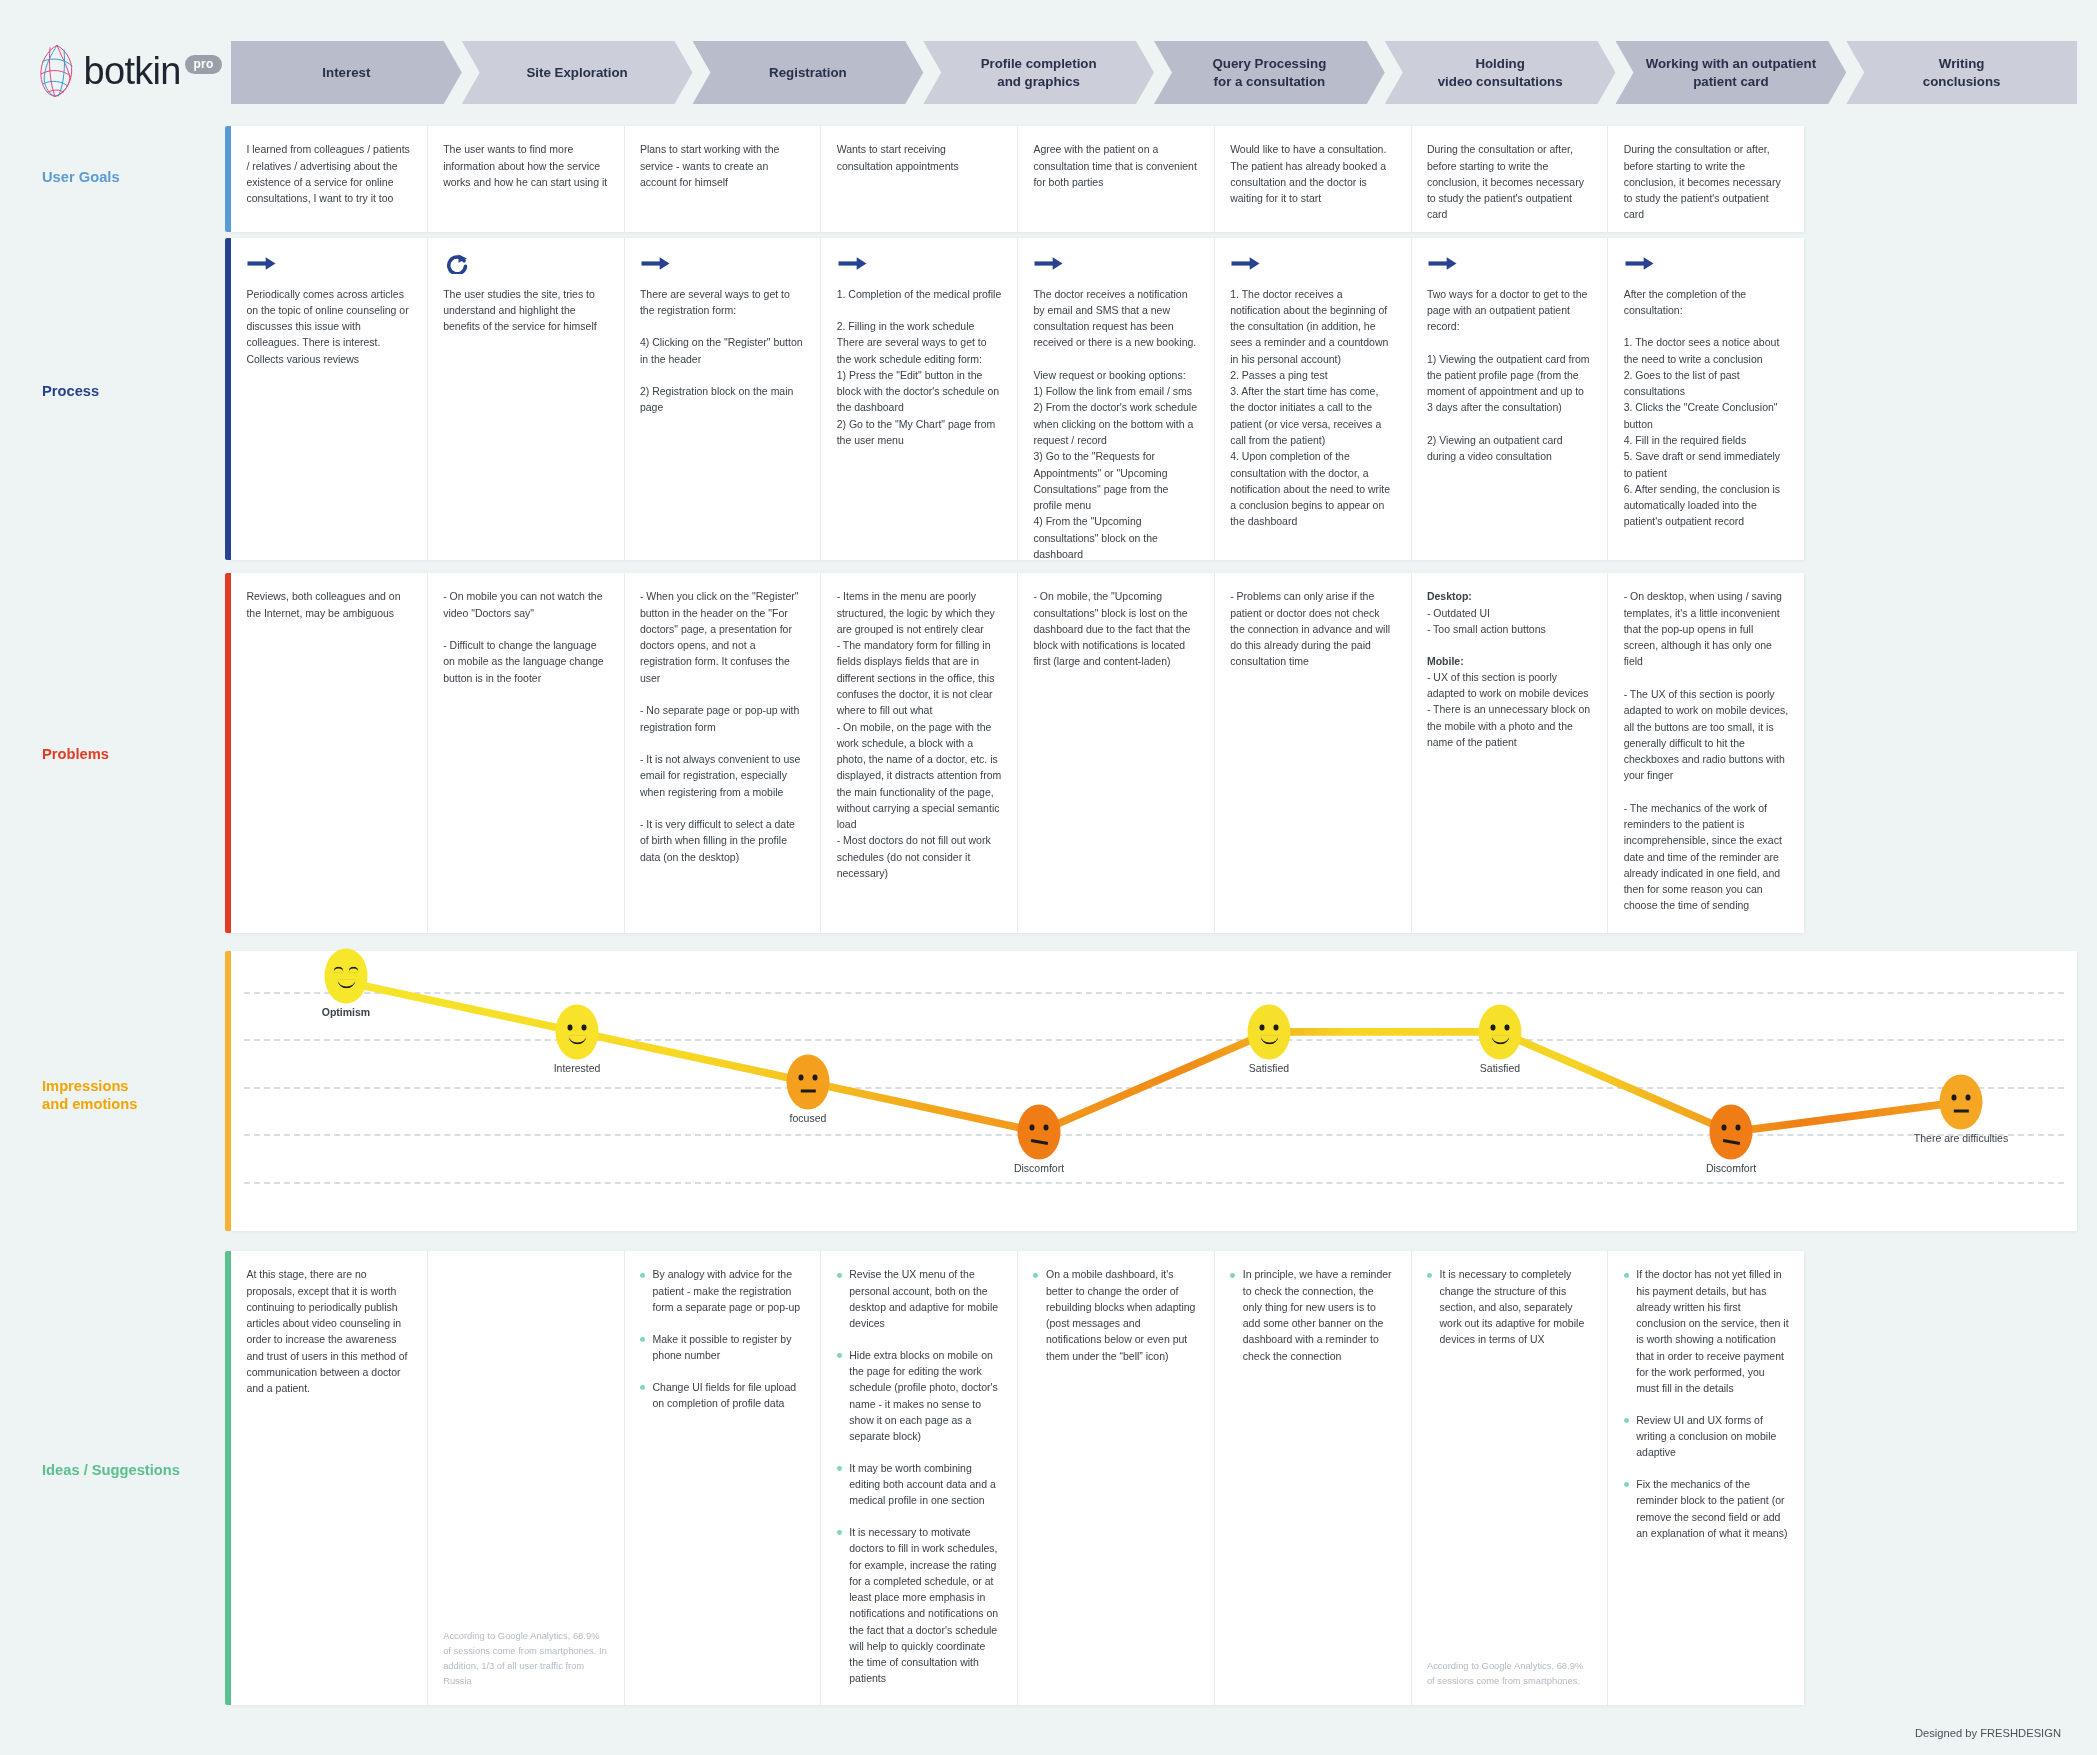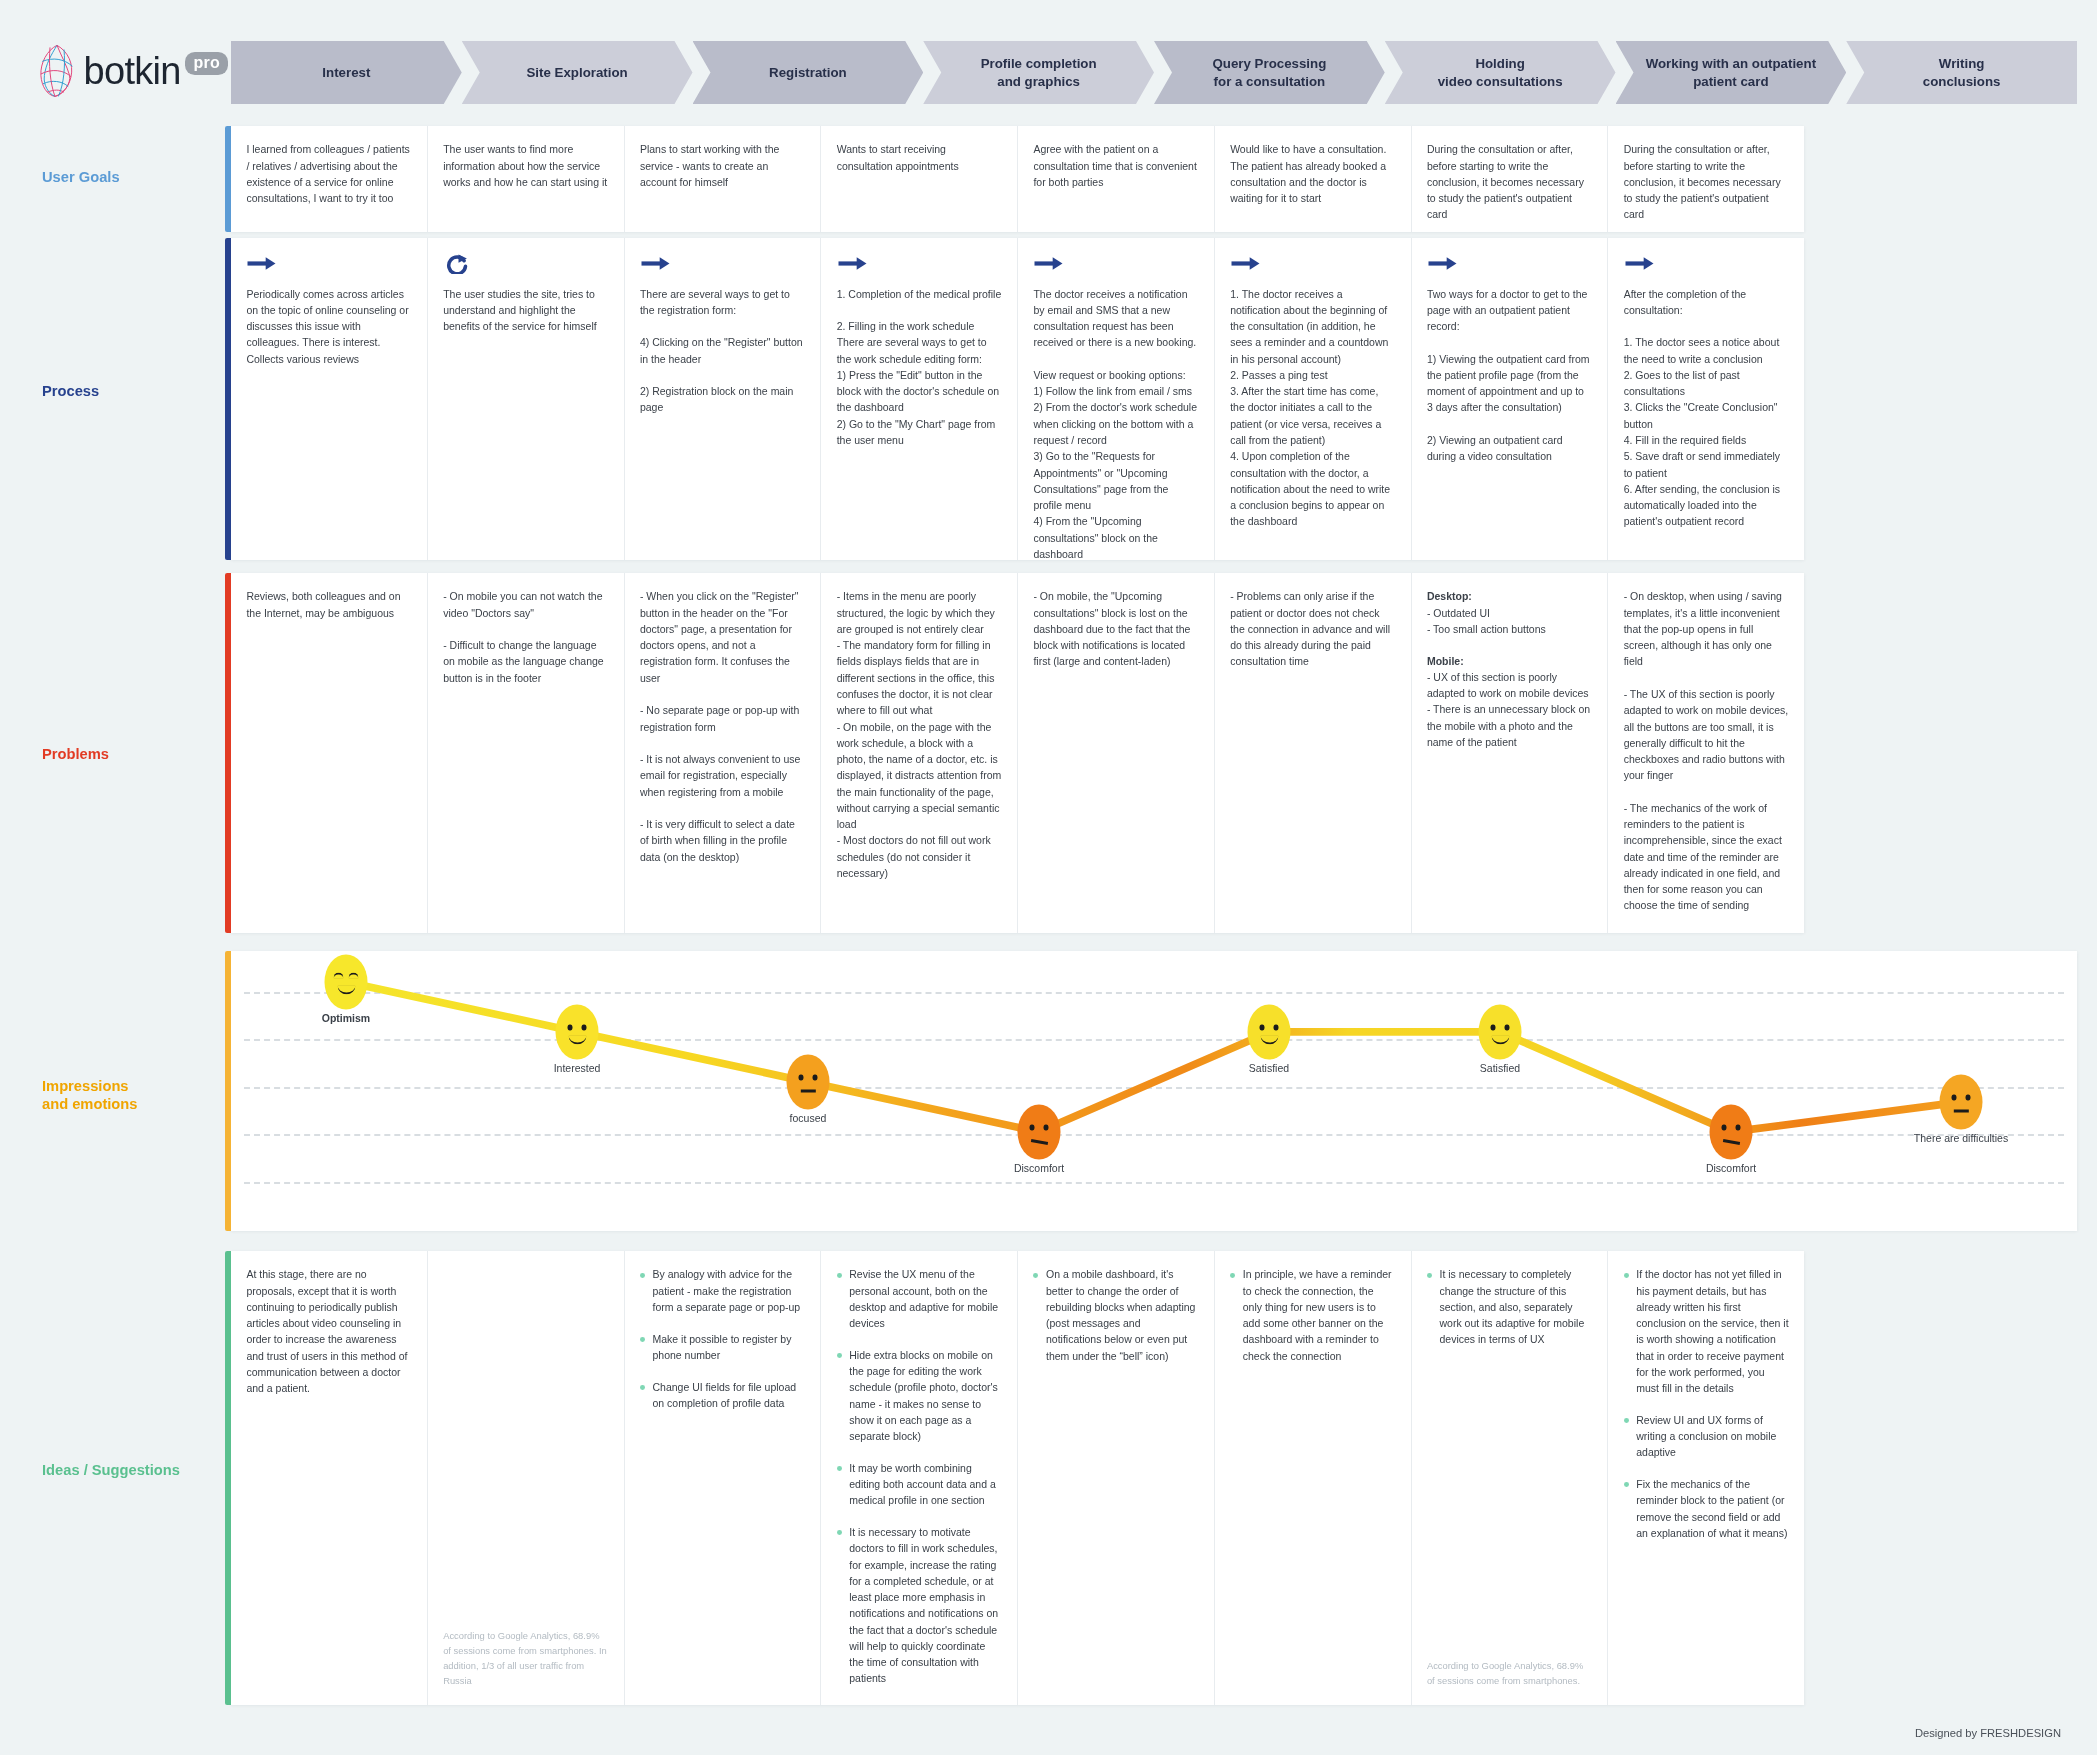--- a/index.html
+++ b/index.html
@@ -14,21 +14,21 @@
 
   
   :root{}
   .page { position:relative; width:2097px; height:1756px; }
 
   
   .logo-wrap { position:absolute; left:36px; top:43px; display:flex; align-items:center; }
   .logo-mark { width:42px; height:55px; position:relative; }
   .logo-text { font-size:38px; letter-spacing:-0.7px; color:#1d2530; font-weight:400; line-height:1; margin-left:5.6px;
                font-family:"Liberation Sans", sans-serif; }
-  .logo-badge { display:inline-block; background:#9aa0a8; color:#fff; font-size:16px; font-weight:700;
+  .logo-badge { display:inline-block; background:#9aa0a8; color:#fff; font-size:12px; font-weight:700;
                 border-radius:9.8px; padding:2.8px 8.4px 3.5px; margin-left:4.2px; vertical-align:15.4px; letter-spacing:0.3px;}
 
   
   .stages { position:absolute; left:231px; top:41px; width:1846px; height:63px; display:flex; }
   .stage {
     position:relative; flex:1 1 0; height:63px;
     display:flex; align-items:center; justify-content:center; text-align:center;
     font-size:13.3px; font-weight:700; color:#28304a; line-height:1.35;
     padding:0 24px;
   }
@@ -346,21 +346,21 @@
               <stop offset="52%" stop-color="#f08a18"></stop>
       <stop offset="62%" stop-color="#f6d625"></stop>
               <stop offset="76%" stop-color="#f5d324"></stop>
       <stop offset="90%" stop-color="#ef7f16"></stop>
               <stop offset="100%" stop-color="#f4a01e"></stop>
     </linearGradient>
           </defs>
           <path d="M 165.0 44.0 L 495.0 115.5 L 825.0 187.0 L 1155.0 258.5 L 1485.0 115.5 L 1815.0 115.5 L 2145.0 258.5 L 2475.0 215.6" fill="none" stroke="url(#lg)" stroke-width="11" stroke-linejoin="round" stroke-linecap="round"></path>
         </svg>
       <div id="emoNodes">
-          <div class="emo-node" style="left: 115px; top: 31px; font-weight: bold;">
+          <div class="emo-node" style="left: 115px; top: 25px; font-weight: bold;">
             <div class="face" style="background:#f7e72b;">
               <span class="eye arch l"></span>
               <span class="eye arch r"></span>
               <span class="mouth smile"></span>
             </div>
             <div class="emo-label">Optimism</div>
           </div>
           <div class="emo-node" style="left: 346px; top: 81px;">
             <div class="face" style="background:#f9e22a;">
               <span class="eye l"></span>

